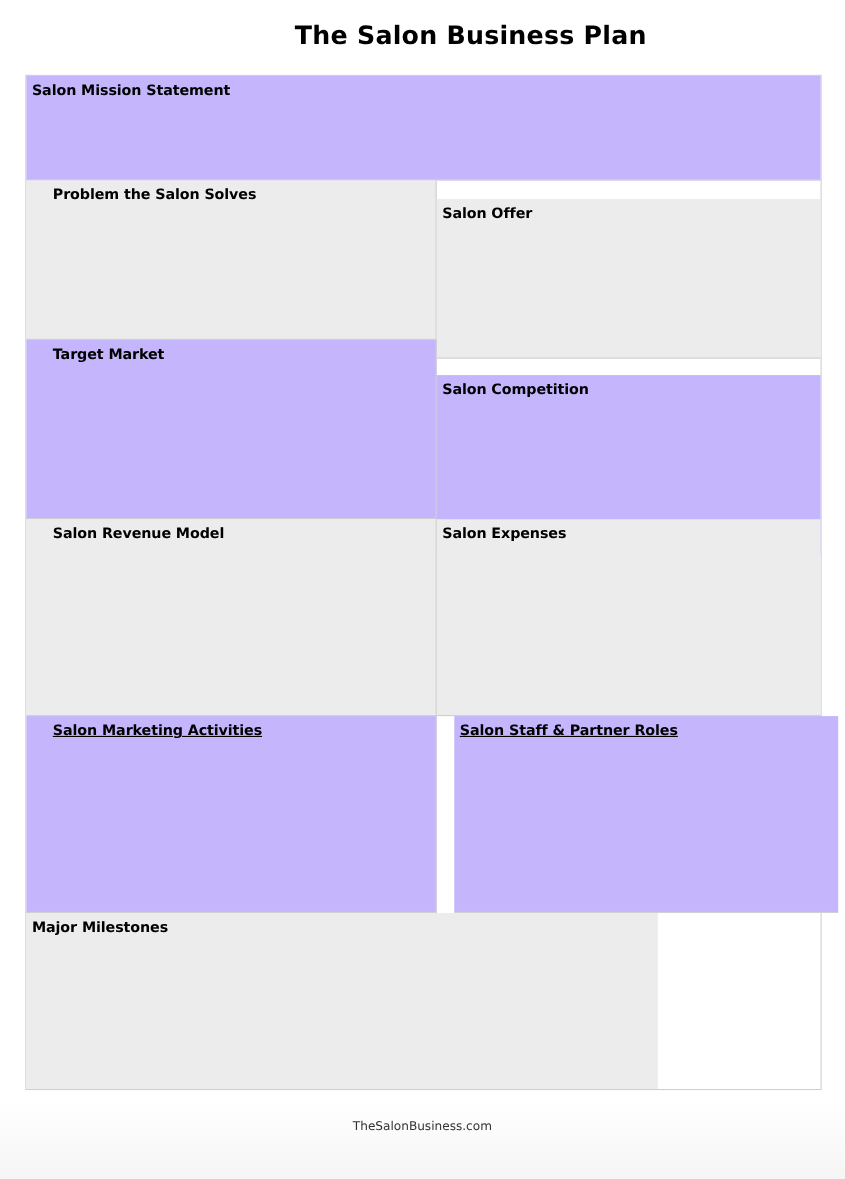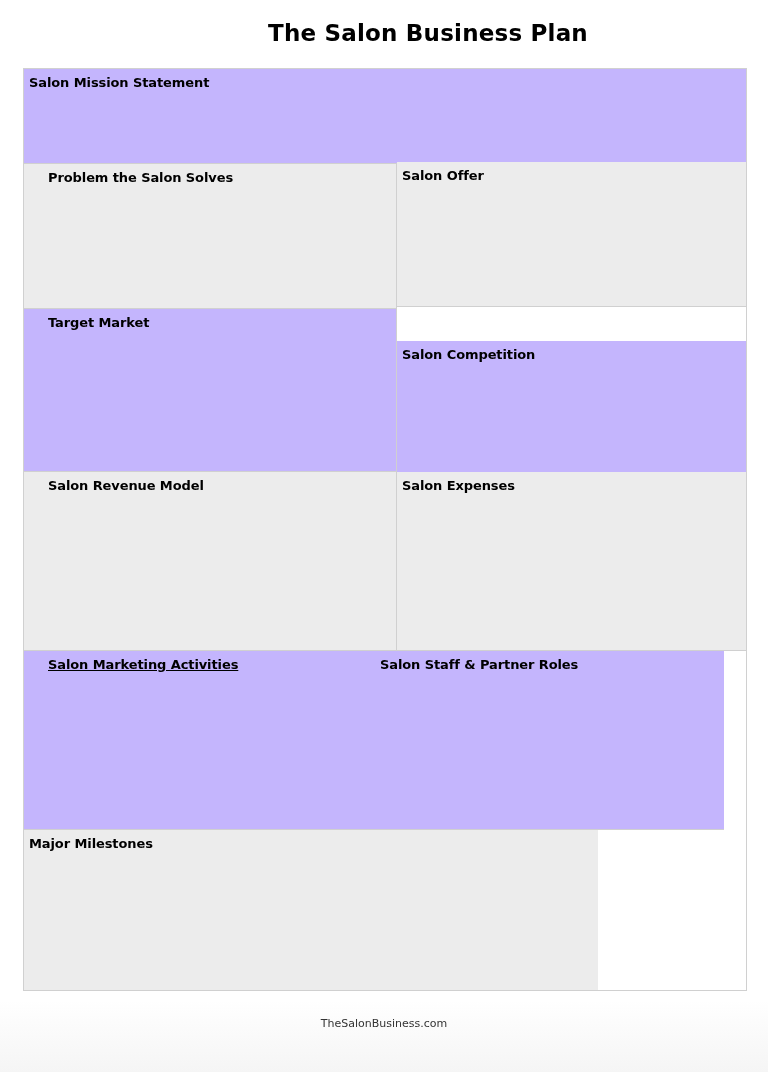--- a/index.html
+++ b/index.html
@@ -41,42 +41,42 @@
 <div class="title">The Salon Business Plan</div>
 
 <div class="grid">
   <div class="cell white" style="left:0;top:0;width:722px;height:95px;">
     <div class="label">Salon Mission Statement</div>
   </div>
 
   <div class="cell gray left" style="left:0;top:95px;width:373px;height:145px;">
     <div class="label">Problem the Salon Solves</div>
   </div>
-  <div class="cell gray" style="left:373px;top:93px;width:349px;height:145px;">
+  <div class="cell gray" style="left:373px;top:112px;width:349px;height:145px;">
     <div class="label">Salon Offer</div>
   </div>
 
   <div class="cell white left" style="left:0;top:240px;width:373px;height:163px;">
     <div class="label">Target Market</div>
   </div>
   <div class="cell white" style="left:373px;top:240px;width:349px;height:163px;margin-top:32px;">
     <div class="label">Salon Competition</div>
   </div>
 
   <div class="cell gray" style="left:373px;top:403px;width:349px;height:179px;">
     <div class="label">Salon Expenses</div>
   </div>
   <div class="cell gray left" style="left:0;top:403px;width:373px;height:179px;">
     <div class="label">Salon Revenue Model</div>
   </div>
 
   <div class="cell white left" style="left:0;top:582px;width:373px;height:179px;text-decoration:underline;">
     <div class="label">Salon Marketing Activities</div>
   </div>
-  <div class="cell white" style="left:351px;top:582px;width:349px;height:179px;">
+  <div class="cell white" style="left:389px;top:582px;width:349px;height:179px;text-decoration:underline;">
     <div class="label">Salon Staff &amp; Partner Roles</div>
   </div>
 
   <div class="cell gray" style="left:0;top:761px;width:574px;height:160px;border-bottom:none;">
     <div class="label">Major Milestones</div>
   </div>
 </div>
 
 <div class="footer">TheSalonBusiness.com</div>
 

